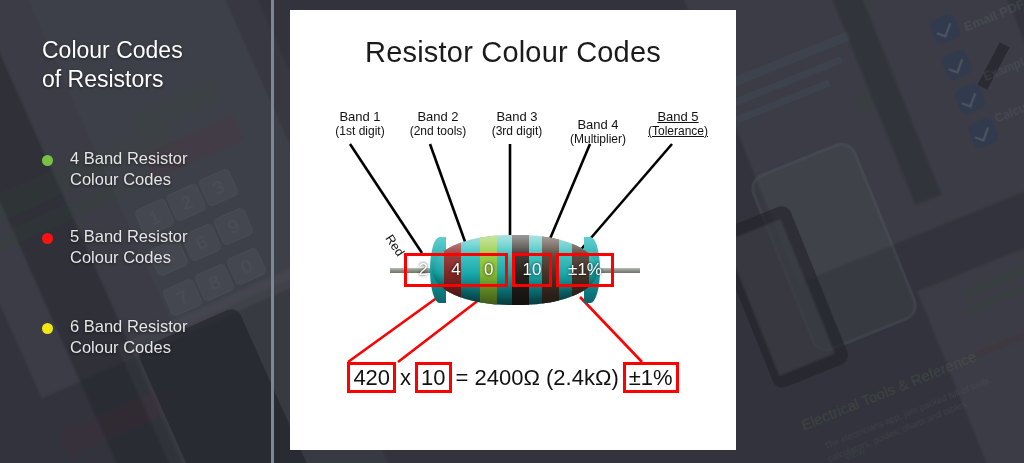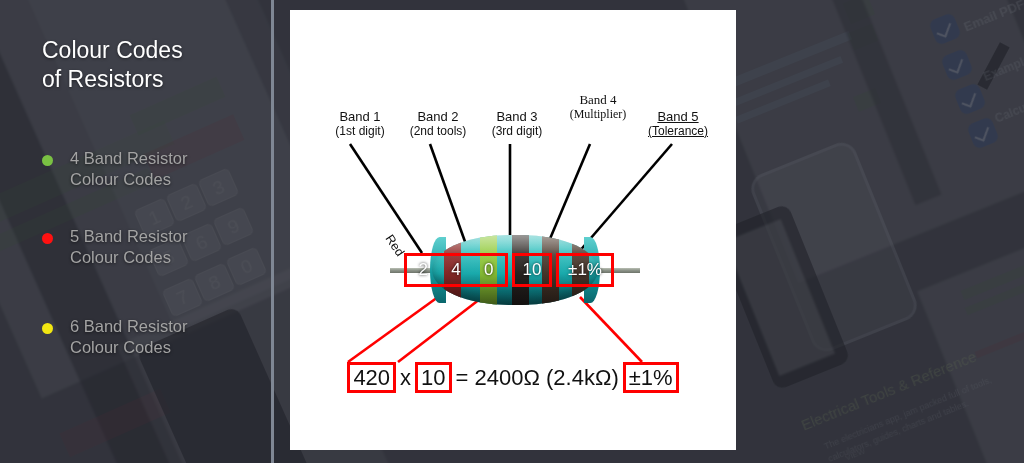--- a/index.html
+++ b/index.html
@@ -65,21 +65,21 @@
     position: absolute; left: 42px; top: 36px; width: 210px;
     color: #ffffff; font-size: 23px; line-height: 1.28; font-weight: 400;
     text-shadow: 0 1px 3px rgba(0,0,0,0.5);
   }
   .bullet-row { position: absolute; left: 42px; width: 215px; }
   .bullet-dot {
     position: absolute; left: 0; top: 7px;
     width: 11px; height: 11px; border-radius: 50%;
   }
   .bullet-text {
-    margin-left: 28px; color: #a3a3a3; font-size: 16.5px; line-height: 1.30;
+    margin-left: 28px; color: #e5e5e5; font-size: 16.5px; line-height: 1.30;
     text-shadow: 0 1px 3px rgba(0,0,0,0.55);
   }
   .divider { position: absolute; left: 271px; top: 0; width: 3px; height: 463px; background: #7f8794; }
 
   
   .card {
     position: absolute; left: 290px; top: 10px; width: 446px; height: 440px;
     background: #ffffff; overflow: hidden;
   }
   .card-title {
@@ -258,34 +258,35 @@
       <div class="bullet-dot" style="background:#f2e712;"></div>
       <div class="bullet-text">
         <div>6 Band Resistor</div>
           <div>Colour Codes</div>
       </div>
     </div>
   </div>
   <div class="divider"></div>
 
   <div class="card">
+    <div class="card-title">Resistor Colour Codes</div>
 
     <div class="band-label" style="left:14px;top:100px;width:112px;">
       <span class="bl-main">Band 1</span>
       <span class="bl-sub">(1st digit)</span>
     </div>
     <div class="band-label" style="left:92px;top:100px;width:112px;">
       <span class="bl-main">Band 2</span>
       <span class="bl-sub">(2nd tools)</span>
     </div>
     <div class="band-label" style="left:171px;top:100px;width:112px;">
       <span class="bl-main">Band 3</span>
       <span class="bl-sub">(3rd digit)</span>
     </div>
-    <div class="band-label" style="left:250px;top:83px;width:116px;font-family:Liberation Serif, serif;">
+    <div class="band-label" style="left:250px;top:108px;width:116px;">
       <span class="bl-main">Band 4</span>
       <span class="bl-sub">(Multiplier)</span>
     </div>
     <div class="band-label" style="left:330px;top:100px;width:116px;text-decoration:underline;">
       <span class="bl-main">Band 5</span>
       <span class="bl-sub">(Tolerance)</span>
     </div>
 
     <svg class="svg-abs" viewBox="0 0 446 440">
       <g stroke="#000" stroke-width="2.6" fill="none">

